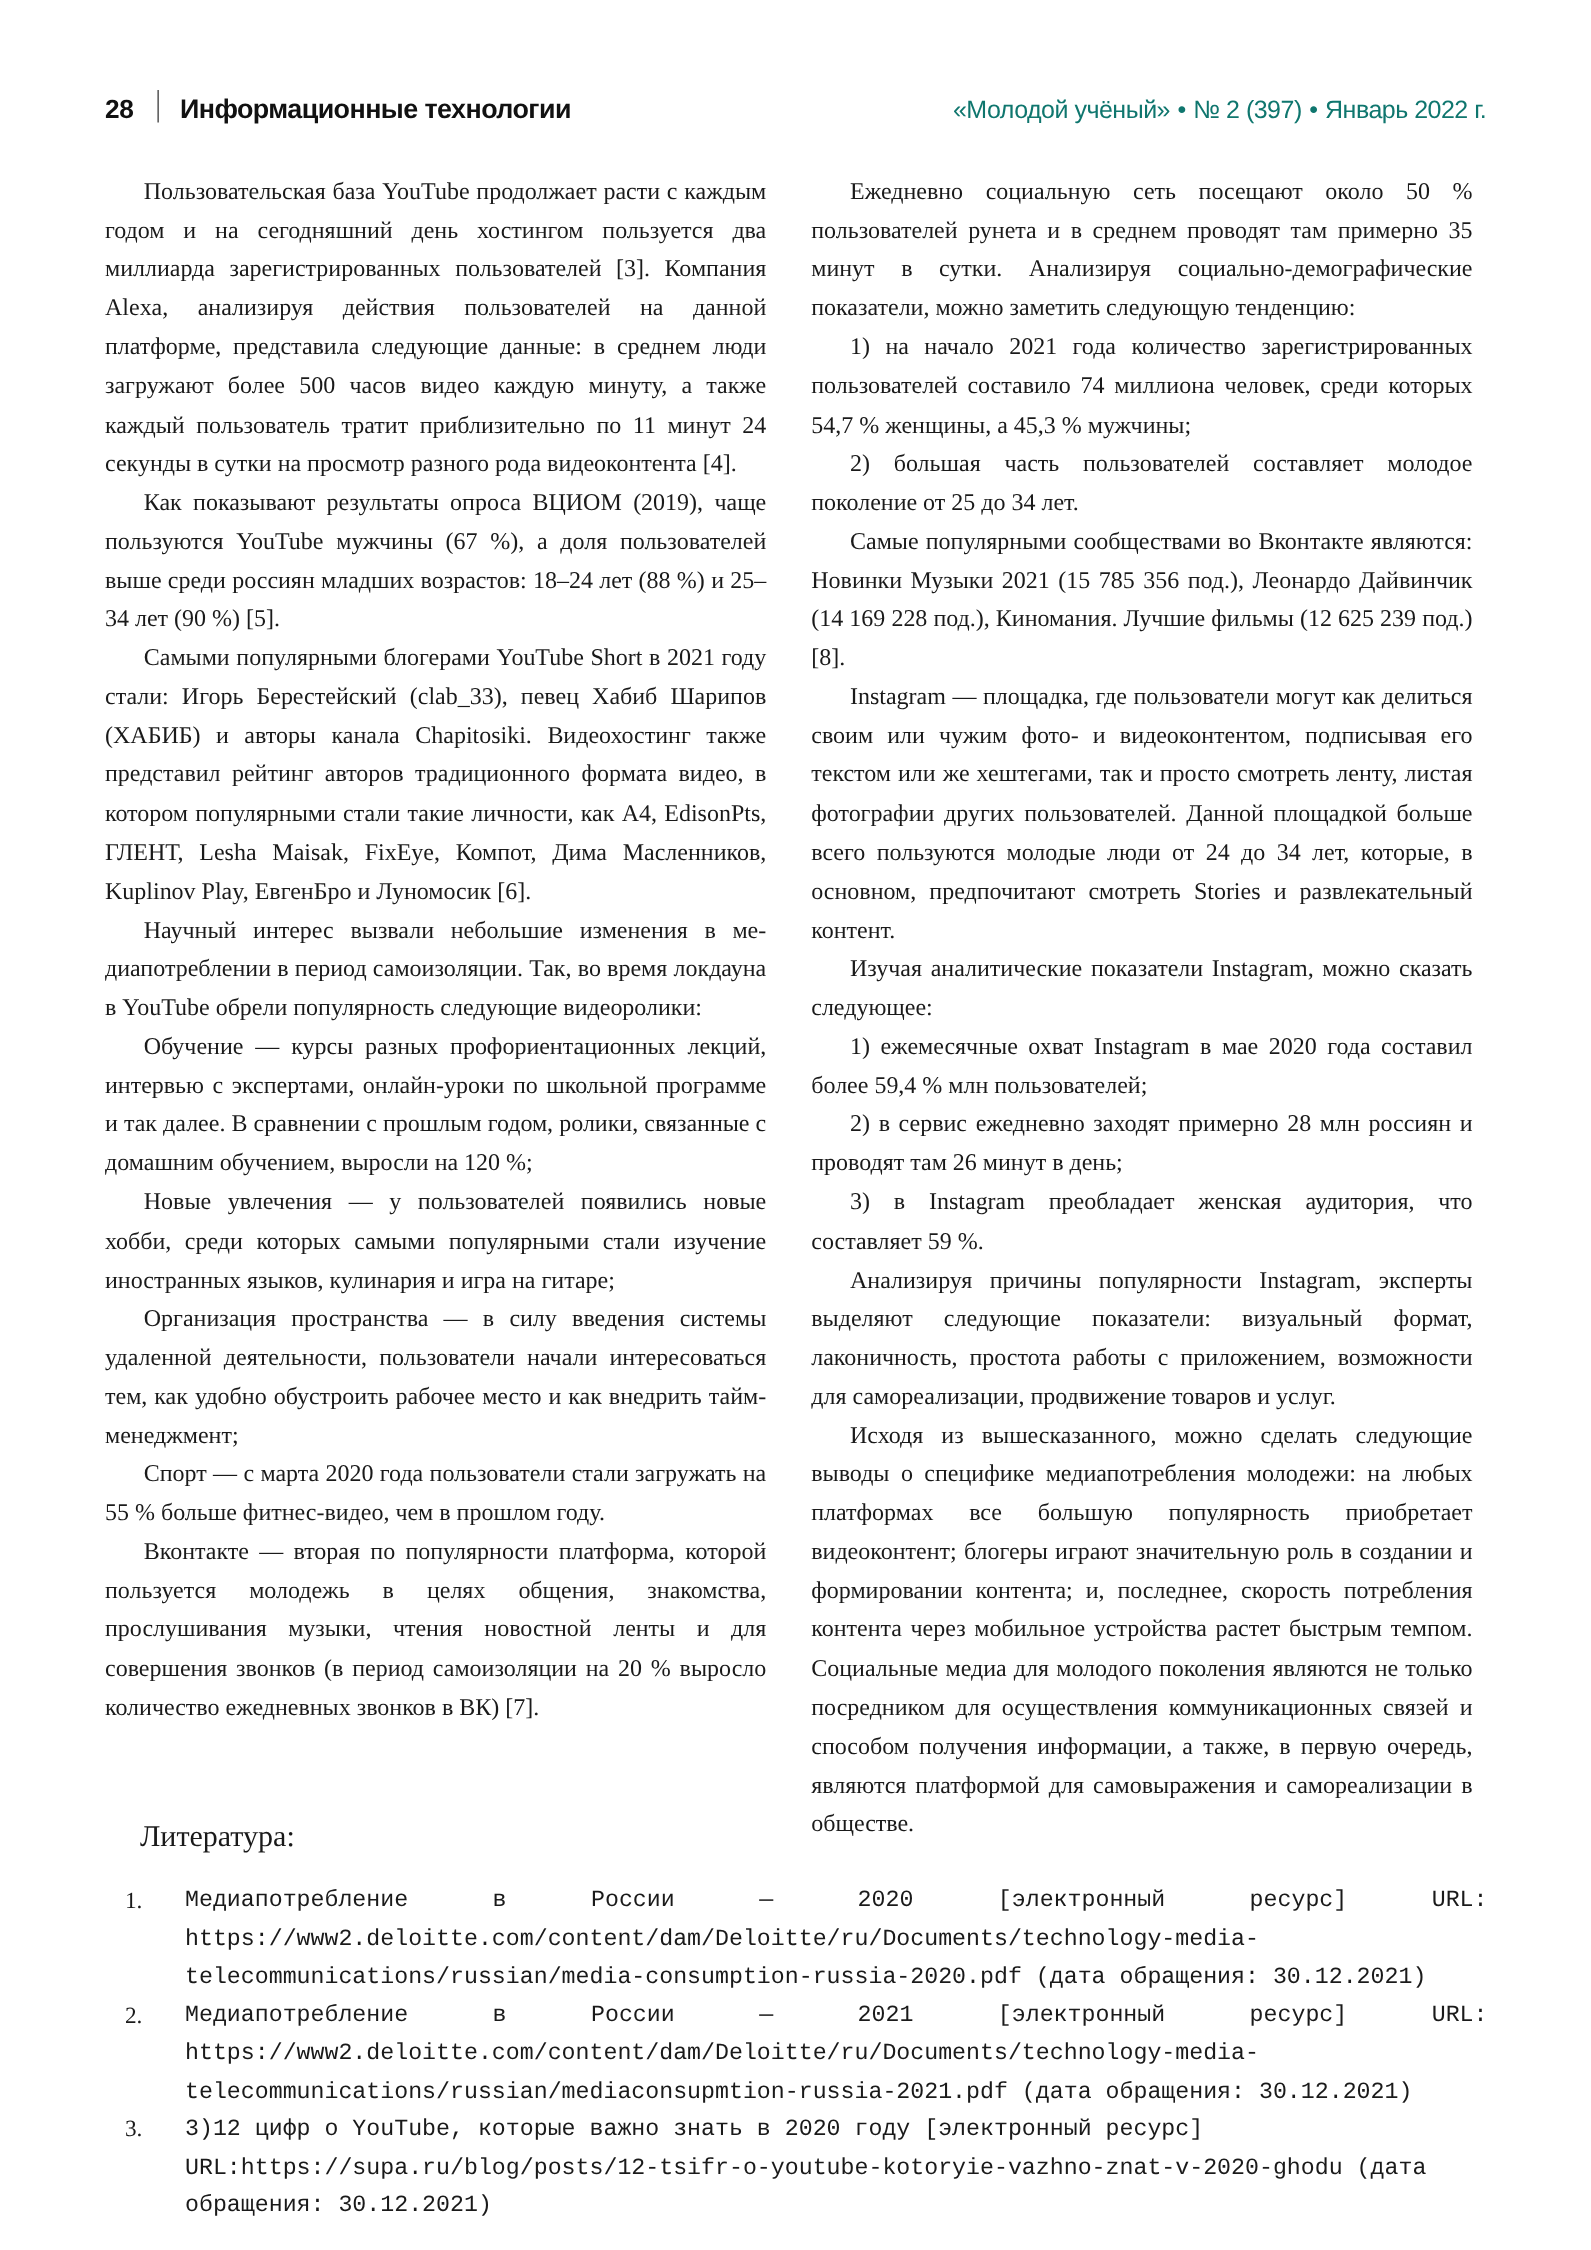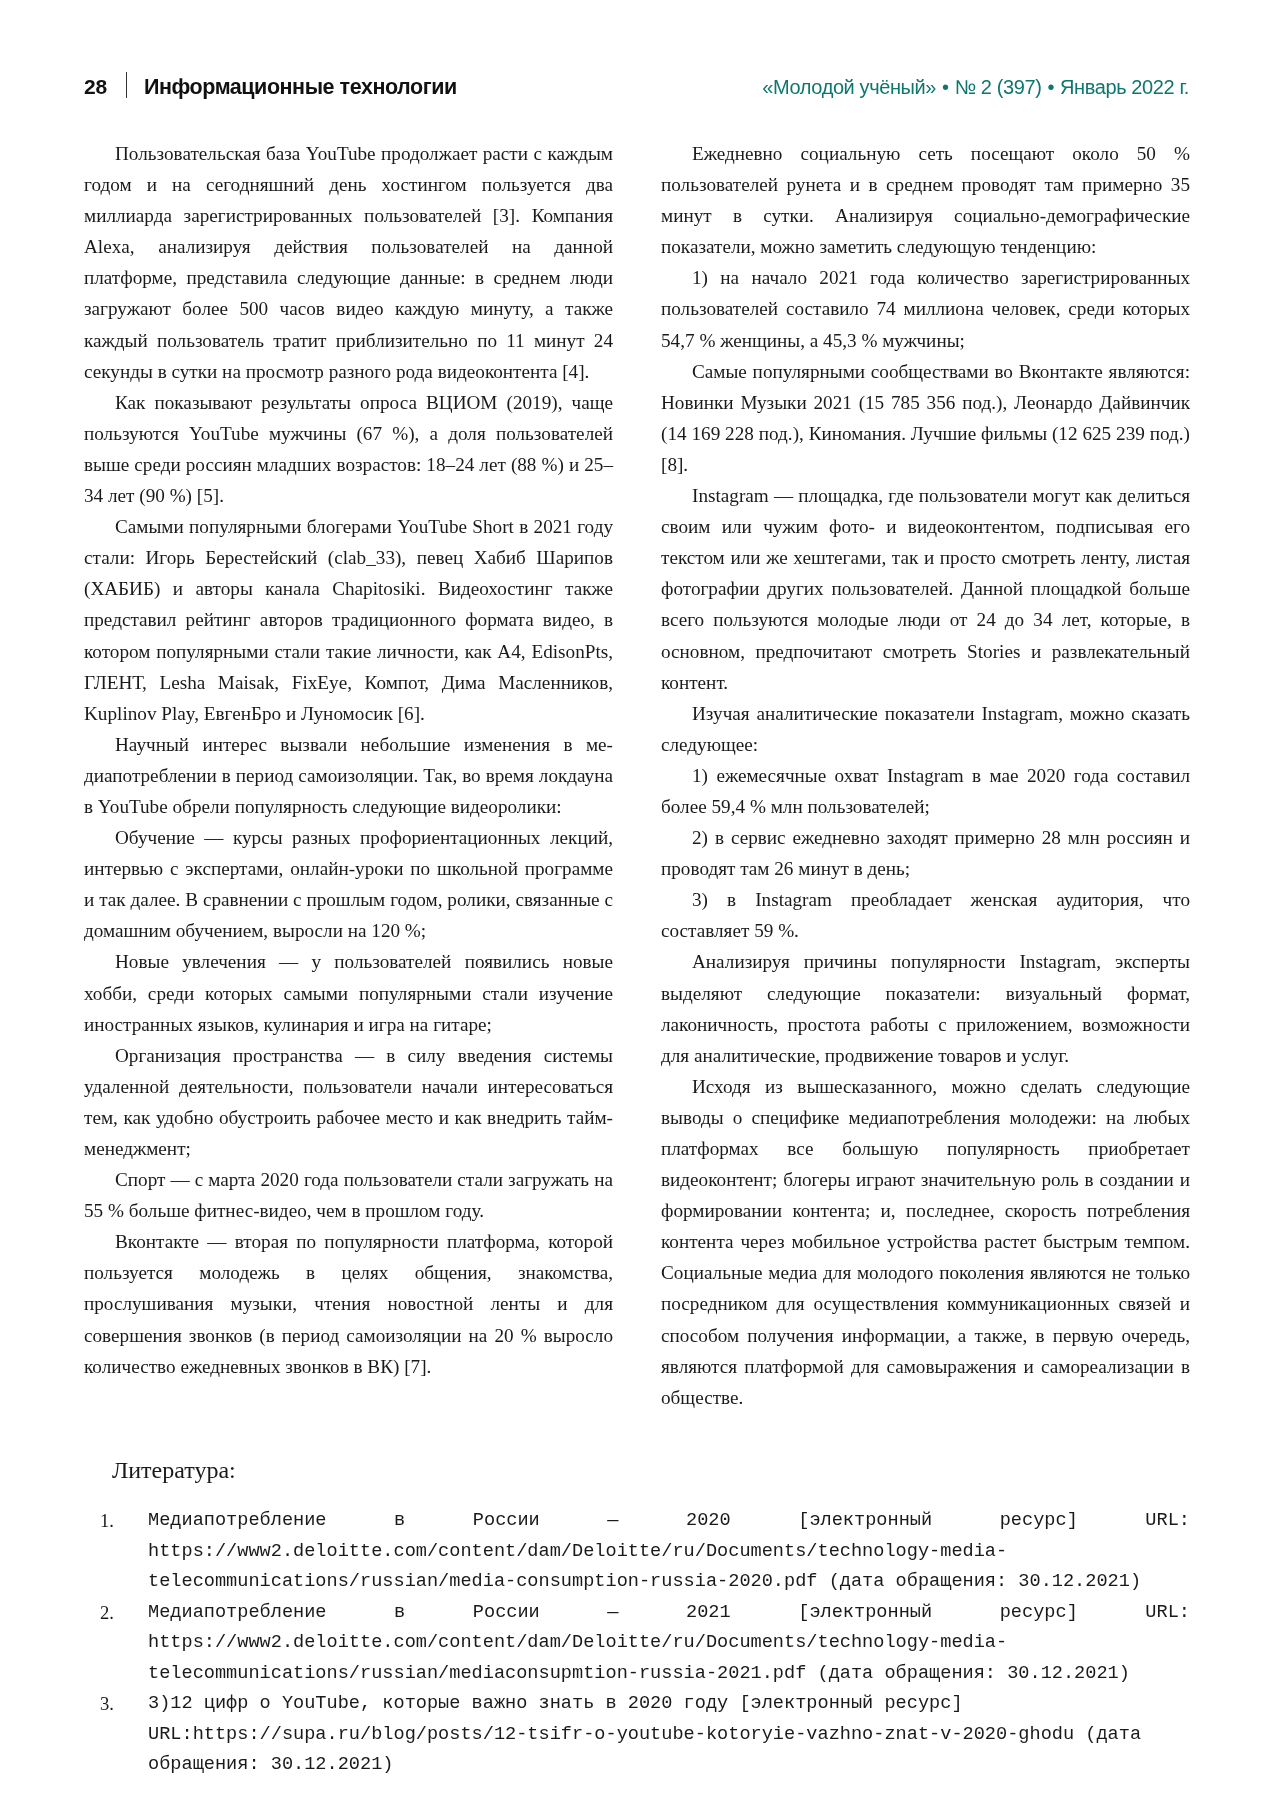--- a/index.html
+++ b/index.html
@@ -69,21 +69,21 @@
   .rh-sep { padding: 0 6px; }
 
   
   .columns {
     position: absolute;
     left: 84px;
     top: 138px;
     width: 1106px;
     height: 1105px;
     display: flex;
-    gap: 48px;
+    gap: 36px;
   }
   .col {
     width: 529px;
     font-size: 19.2px;
     line-height: 31.1px;
     text-align: justify;
     text-justify: inter-word;
     hyphens: manual;
   }
   .col p {
@@ -149,27 +149,28 @@
       <p>Обучение — курсы разных профориентационных лекций, интервью с экспертами, онлайн-уроки по школьной программе и так далее. В сравнении с прошлым годом, ролики, связанные с домашним обучением, вы­росли на 120 %;</p>
       <p>Новые увлечения — у пользователей появились новые хобби, среди которых самыми популярными стали изучение иностранных языков, кулинария и игра на гитаре;</p>
       <p>Организация пространства — в силу введения системы удаленной деятельности, пользователи начали интересо­ваться тем, как удобно обустроить рабочее место и как внедрить тайм-менеджмент;</p>
       <p>Спорт — с марта 2020 года пользователи стали загру­жать на 55 % больше фитнес-видео, чем в прошлом году.</p>
       <p>Вконтакте — вторая по популярности платформа, ко­торой пользуется молодежь в целях общения, знакомства, прослушивания музыки, чтения новостной ленты и для совершения звонков (в период самоизоляции на 20 % вы­росло количество ежедневных звонков в ВК) [7].</p>
     </div>
 
     <div class="col">
       <p>Ежедневно социальную сеть посещают около 50 % пользователей рунета и в среднем проводят там примерно 35 минут в сутки. Анализируя социально-демографиче­ские показатели, можно заметить следующую тенденцию:</p>
       <p>1)  на начало 2021 года количество зарегистриро­ванных пользователей составило 74 миллиона человек, среди которых 54,7 % женщины, а 45,3 % мужчины;</p>
+      <p>2)  большая часть пользователей составляет молодое поколение от 25 до 34 лет.</p>
       <p>Самые популярными сообществами во Вконтакте яв­ляются: Новинки Музыки 2021 (15 785 356 под.), Леонардо Дайвинчик (14 169 228 под.), Киномания. Лучшие фильмы (12 625 239 под.) [8].</p>
       <p>Instagram — площадка, где пользователи могут как де­литься своим или чужим фото- и видеоконтентом, подпи­сывая его текстом или же хештегами, так и просто смо­треть ленту, листая фотографии других пользователей. Данной площадкой больше всего пользуются молодые люди от 24 до 34 лет, которые, в основном, предпочитают смотреть Stories и развлекательный контент.</p>
       <p>Изучая аналитические показатели Instagram, можно сказать следующее:</p>
       <p>1)  ежемесячные охват Instagram в мае 2020 года со­ставил более 59,4 % млн пользователей;</p>
       <p>2)  в сервис ежедневно заходят примерно 28 млн рос­сиян и проводят там 26 минут в день;</p>
       <p>3)  в Instagram преобладает женская аудитория, что составляет 59 %.</p>
-      <p>Анализируя причины популярности Instagram, экс­перты выделяют следующие показатели: визуальный формат, лаконичность, простота работы с приложением, возможности для аналитические, продвижение товаров и услуг.</p>
+      <p>Анализируя причины популярности Instagram, экс­перты выделяют следующие показатели: визуальный формат, лаконичность, простота работы с приложением, возможности для самореализации, продвижение товаров и услуг.</p>
       <p>Исходя из вышесказанного, можно сделать следующие выводы о специфике медиапотребления молодежи: на любых платформах все большую популярность приоб­ретает видеоконтент; блогеры играют значительную роль в создании и формировании контента; и, последнее, ско­рость потребления контента через мобильное устройства растет быстрым темпом. Социальные медиа для молодого поколения являются не только посредником для осущест­вления коммуникационных связей и способом получения информации, а также, в первую очередь, являются плат­формой для самовыражения и самореализации в обще­стве.</p>
     </div>
 
   </div>
 
   <div class="refs-title">Литература:</div>
 
   <div class="refs">
     <div class="ref-item">
       <span class="ref-num">1.</span>

